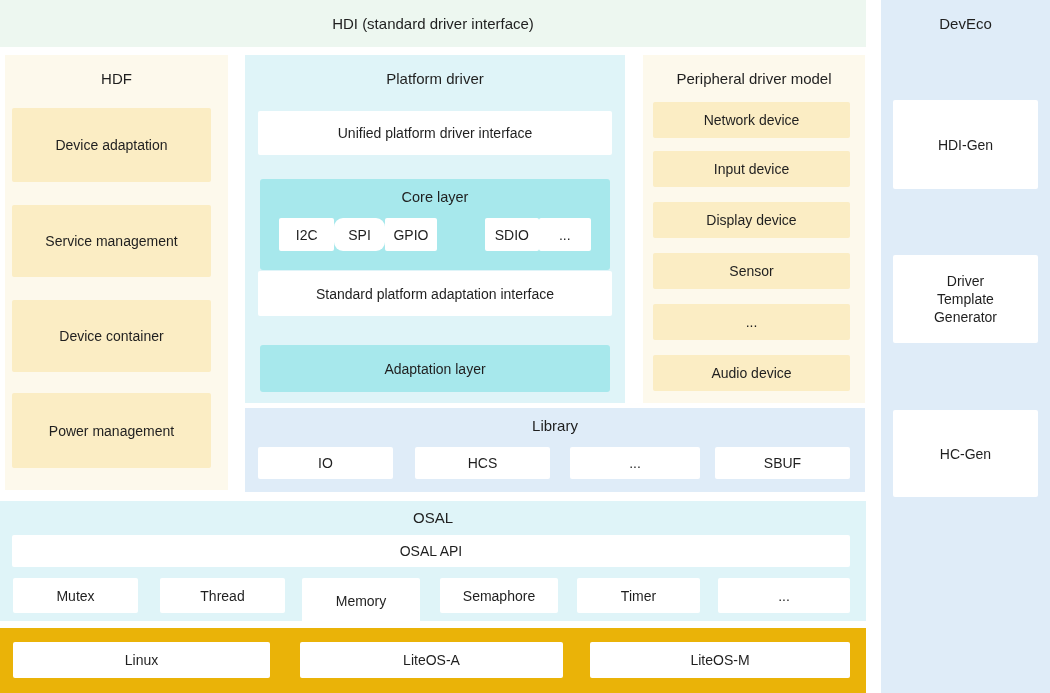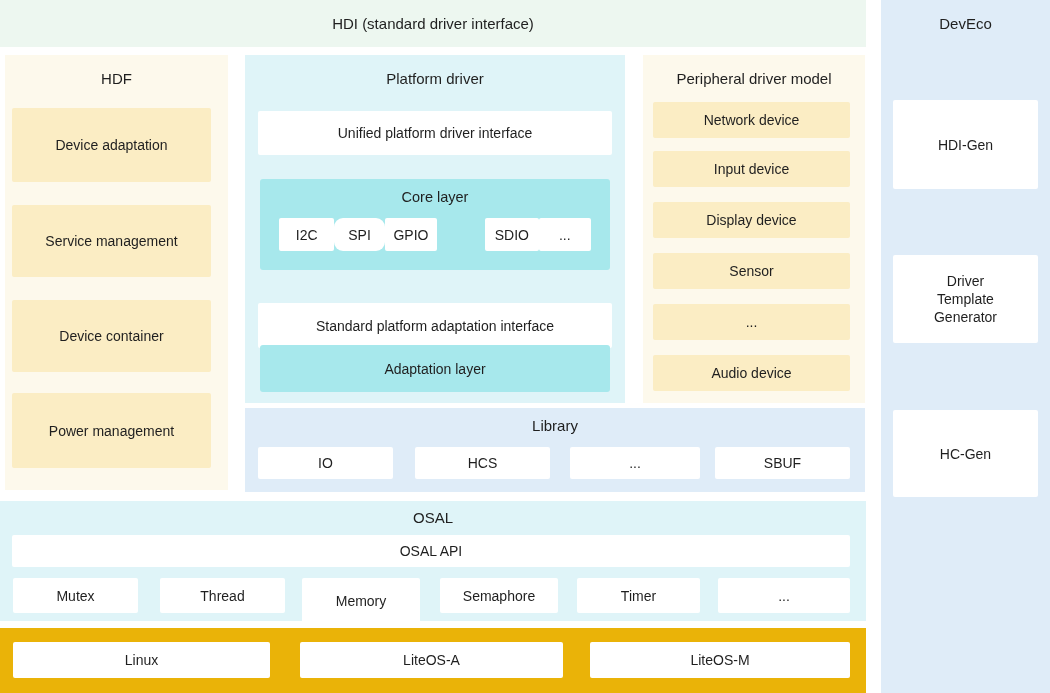--- a/index.html
+++ b/index.html
@@ -45,21 +45,21 @@
       <div class="panel-title" style="padding-top:10px;font-size:14.5px;">Core layer</div>
       <div class="abs" style="left:19px;top:39px;width:312px;height:33px;display:flex;justify-content:space-between;">
         <div class="white-box center lbl" style="width:57px;">I2C</div>
         <div class="white-box center lbl" style="width:52px;border-radius:9px;">SPI</div>
         <div class="white-box center lbl" style="width:54px;">GPIO</div>
         <div class="white-box center lbl" style="width:55px;margin-left:48px;">SDIO</div>
         <div class="white-box center lbl" style="width:54px;">...</div>
       </div>
     </div>
 
-    <div class="abs white-box center lbl" style="left:13px;top:248px;width:354px;height:45px;">Standard platform adaptation interface</div>
+    <div class="abs white-box center lbl" style="left:13px;top:216px;width:354px;height:45px;">Standard platform adaptation interface</div>
     <div class="abs cyan-box center lbl" style="left:15px;top:290px;width:350px;height:47px;">Adaptation layer</div>
   </div>
 
   <div class="abs cream-panel" style="left:643px;top:55px;width:222px;height:348px;">
     <div class="panel-title" style="padding-top:15px;">Peripheral driver model</div>
     <div class="abs yellow-box center lbl" style="left:10px;top:47px;width:197px;height:36px;">Network device</div>
     <div class="abs yellow-box center lbl" style="left:10px;top:96px;width:197px;height:36px;">Input device</div>
     <div class="abs yellow-box center lbl" style="left:10px;top:147px;width:197px;height:36px;">Display device</div>
     <div class="abs yellow-box center lbl" style="left:10px;top:198px;width:197px;height:36px;">Sensor</div>
     <div class="abs yellow-box center lbl" style="left:10px;top:249px;width:197px;height:36px;">...</div>

